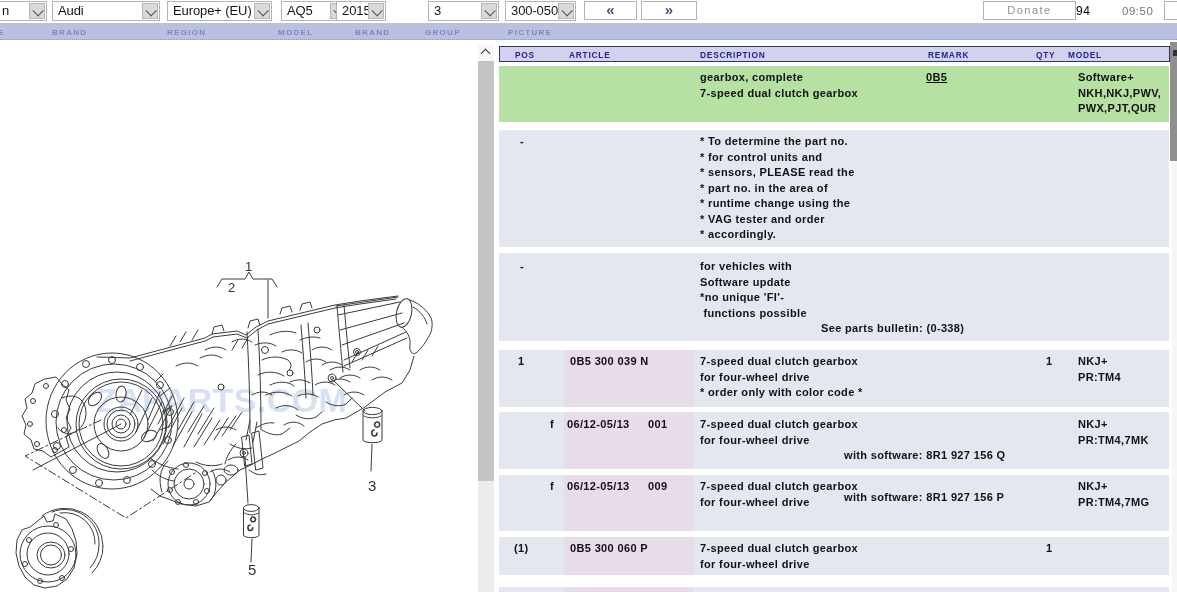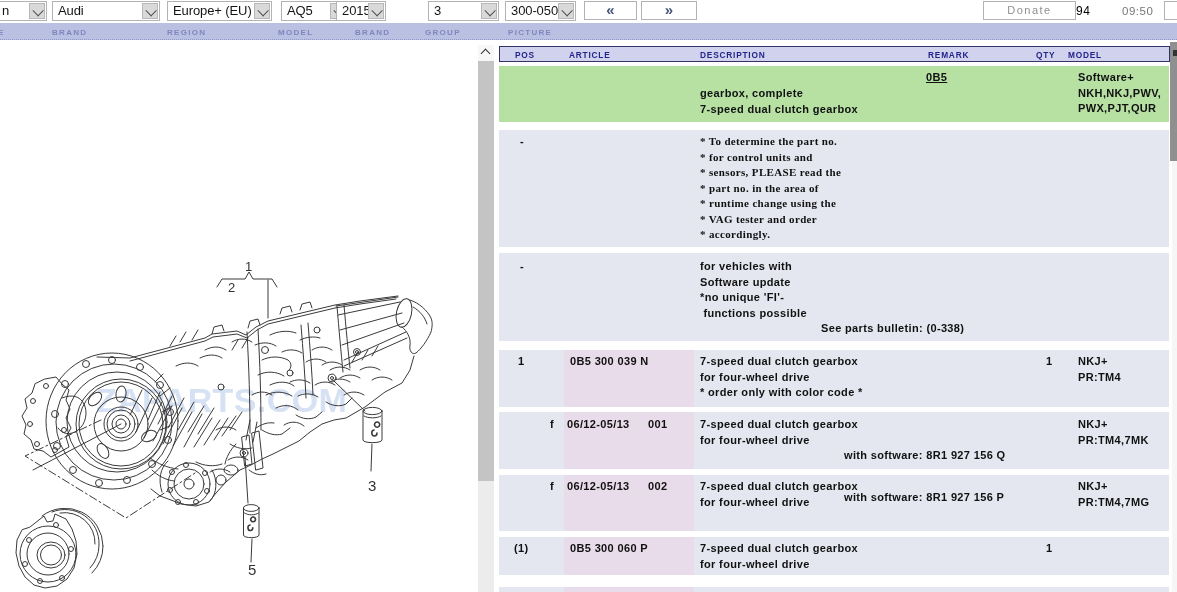--- a/index.html
+++ b/index.html
@@ -65,30 +65,30 @@
 
 <div class="abs" style="left:499px; top:46px; width:671px; height:16px; background:#d1d3ee; border:1px solid #333366;"></div>
 <div class="hdrlab" style="left:515px;">POS</div>
 <div class="hdrlab" style="left:569px;">ARTICLE</div>
 <div class="hdrlab" style="left:700px;">DESCRIPTION</div>
 <div class="hdrlab" style="left:928px;">REMARK</div>
 <div class="hdrlab" style="left:1036px;">QTY</div>
 <div class="hdrlab" style="left:1068px;">MODEL</div>
 
 <div class="row" style="top:66px; height:56px; background:#b7e0a3;"></div>
-<div class="t" style="left:700px; top:70px;margin-top:16px;">gearbox, complete
+<div class="t" style="left:700px; top:70px;">gearbox, complete
 7-speed dual clutch gearbox</div>
 <div class="t" style="left:926px; top:70px;text-decoration:underline;">0B5</div>
 <div class="t" style="left:1078px; top:70px;">Software+
 NKH,NKJ,PWV,
 PWX,PJT,QUR</div>
 
 <div class="row" style="top:130px; height:117px;"></div>
 <div class="t" style="left:520px; top:134px;">-</div>
-<div class="t" style="left:700px; top:134px;font-family:Liberation Serif, serif;">* To determine the part no.
+<div class="t" style="left:700px; top:134px;">* To determine the part no.
 * for control units and
 * sensors, PLEASE read the
 * part no. in the area of
 * runtime change using the
 * VAG tester and order
 * accordingly.</div>
 
 <div class="row" style="top:253px; height:88px;"></div>
 <div class="t" style="left:520px; top:259px;">-</div>
 <div class="t" style="left:700px; top:259px;">for vehicles with
@@ -119,21 +119,21 @@
 for four-wheel drive</div>
 <div class="t" style="left:844px; top:448px;">with software: 8R1 927 156 Q</div>
 <div class="t" style="left:1078px; top:417px;">NKJ+
 PR:TM4,7MK</div>
 
 <div class="row" style="top:475px; height:56px;">
     <div class="pink"></div>
   </div>
 <div class="t" style="left:550px; top:479px;">f</div>
 <div class="t" style="left:567px; top:479px;">06/12-05/13</div>
-<div class="t" style="left:648px; top:479px;">002</div>
+<div class="t" style="left:648px; top:479px;">009</div>
 <div class="t" style="left:700px; top:479px;">7-speed dual clutch gearbox
 for four-wheel drive</div>
 <div class="t" style="left:844px; top:490px;">with software: 8R1 927 156 P</div>
 <div class="t" style="left:1078px; top:479px;">NKJ+
 PR:TM4,7MG</div>
 
 <div class="row" style="top:537px; height:38px;">
     <div class="pink"></div>
   </div>
 <div class="t" style="left:514px; top:541px;">(1)</div>

